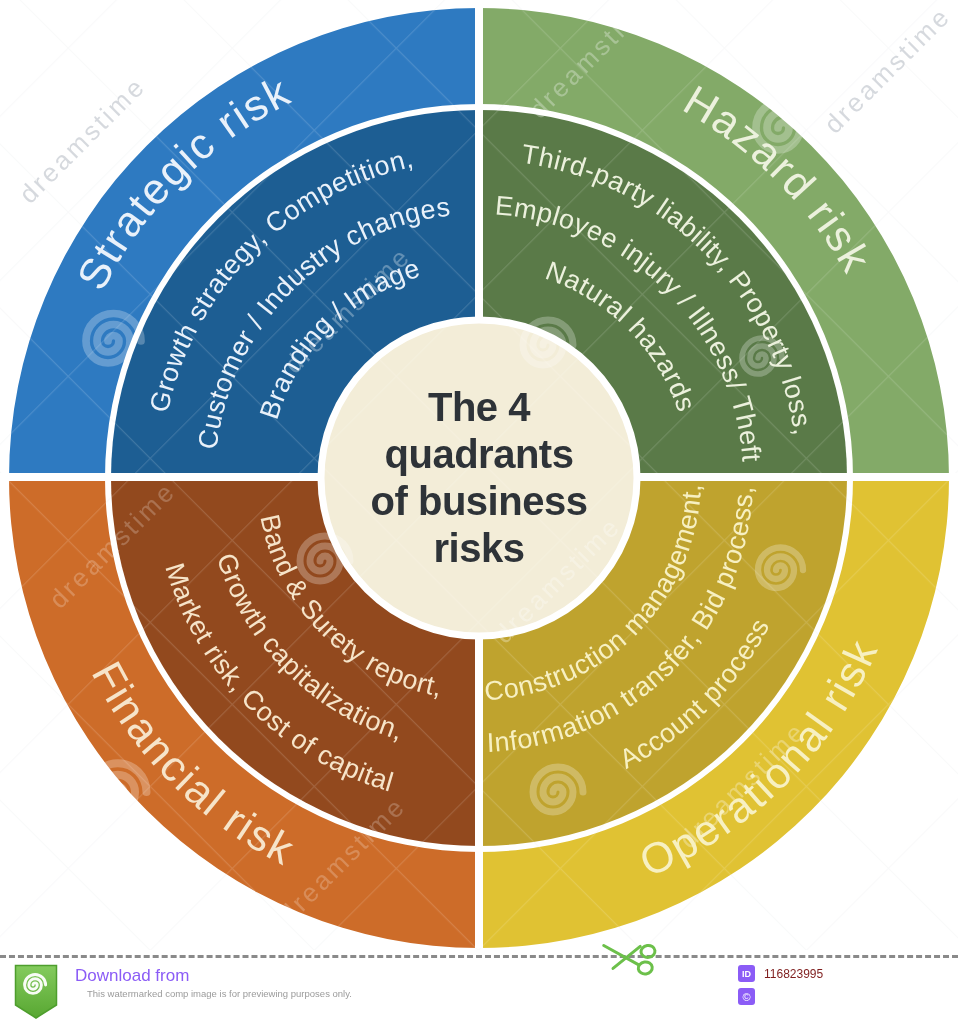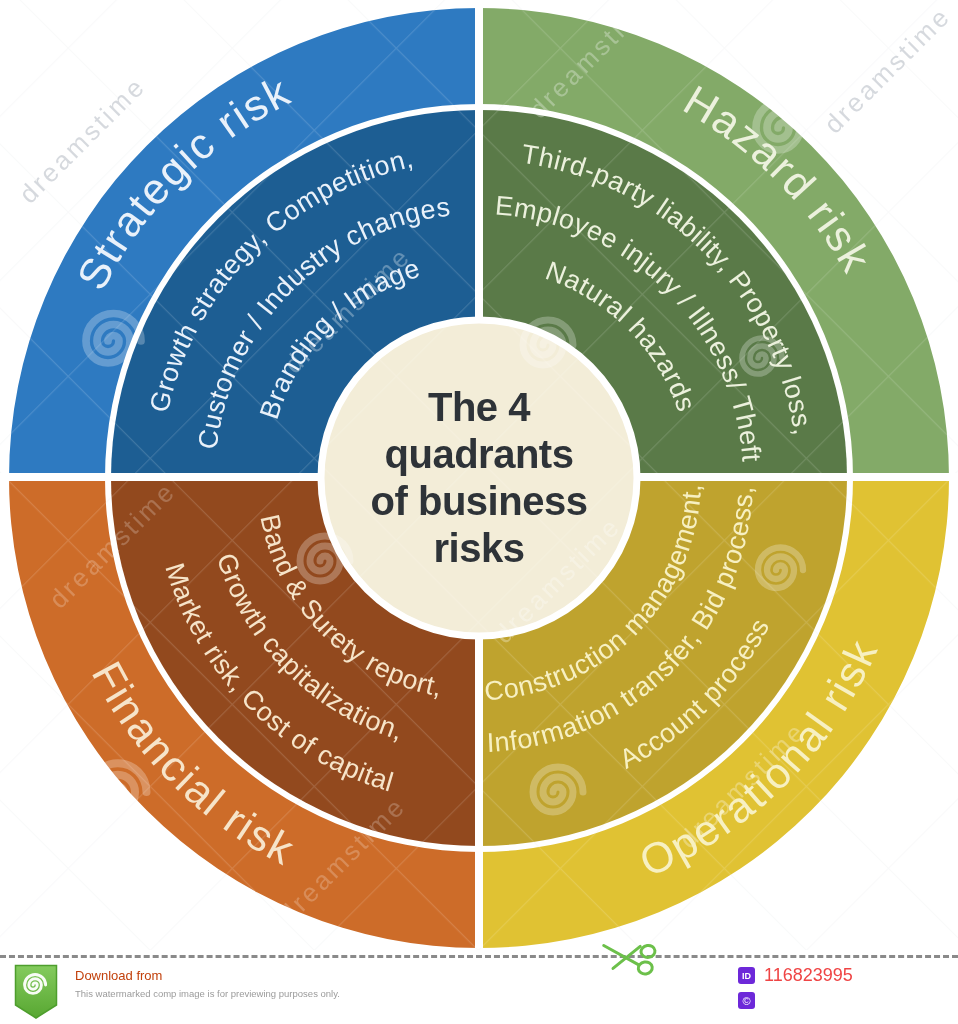--- a/index.html
+++ b/index.html
@@ -11,28 +11,28 @@
   .center-line{font-size:40px;font-weight:700;text-anchor:middle;letter-spacing:-0.5px;}
   .wm{font-size:26px;letter-spacing:3px;fill:#ffffff;opacity:0.30;}
   .wm.dim{opacity:0.22;}
   .wm-gray{fill:#8b95a2;opacity:0.35;}
   .wm-spiral{color:#ffffff;opacity:0.26;}
   
   .footer{position:absolute;left:0;top:955px;width:958px;height:69px;border-top:3px dashed #8a8a8a;box-sizing:border-box;}
   .f-left{position:absolute;left:14px;top:6px;display:flex;gap:17px;}
   .shield{display:block;}
   .f-text{padding-top:2px;}
-  .dl{font-size:13px;color:#c2410c;line-height:20px;}
+  .dl{font-size:17px;color:#8b5cf6;line-height:20px;}
   .site{font-size:20px;font-weight:700;color:#3b3b3b;line-height:24px;}
-  .disc{font-size:9.5px;color:#9b9b9b;line-height:13px;margin-top:1px;}
+  .disc{font-size:9.5px;color:#9b9b9b;line-height:13px;margin-top:1px;margin-left:12px;}
   .f-right{position:absolute;left:738px;top:7px;display:flex;flex-direction:column;gap:6px;}
   .f-row{display:flex;align-items:center;gap:9px;}
-  .badge{width:17px;height:17px;border-radius:3px;background:#6d28d9;color:#fff;font-size:9px;font-weight:700;display:flex;align-items:center;justify-content:center;}
+  .badge{width:17px;height:17px;border-radius:3px;background:#8b5cf6;color:#fff;font-size:9px;font-weight:700;display:flex;align-items:center;justify-content:center;}
   .badge.c{font-size:11px;font-weight:400;}
-  .idnum,.credit{font-size:18px;color:#ef4444;}
+  .idnum,.credit{font-size:12px;color:#7f1d1d;}
   .scissors{position:absolute;left:596px;top:-22px;}
 </style>
 </head>
 <body>
 
 <div class="stage">
 
 <svg width="958" height="950" viewBox="0 0 958 950" aria-hidden="false">
   <defs>
 

